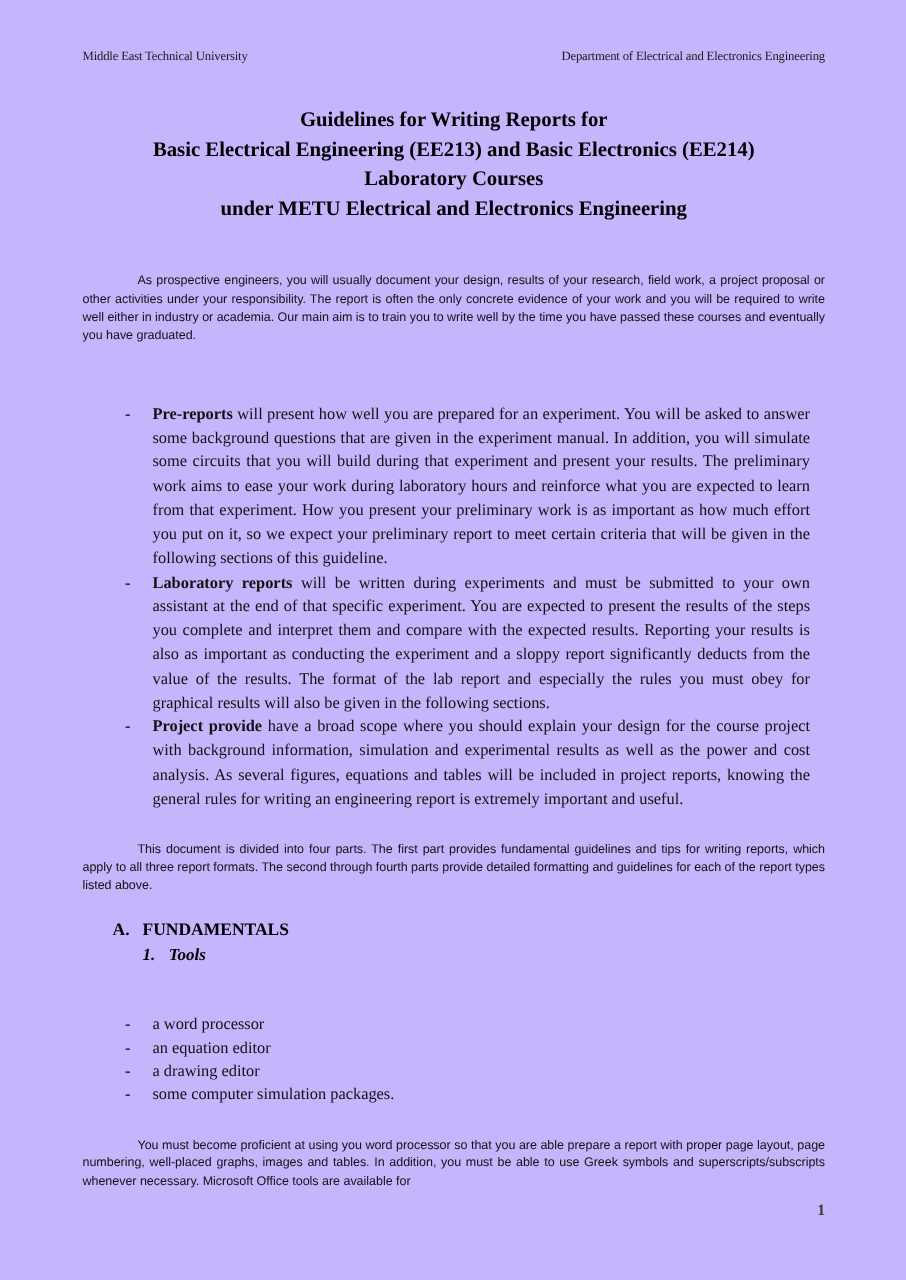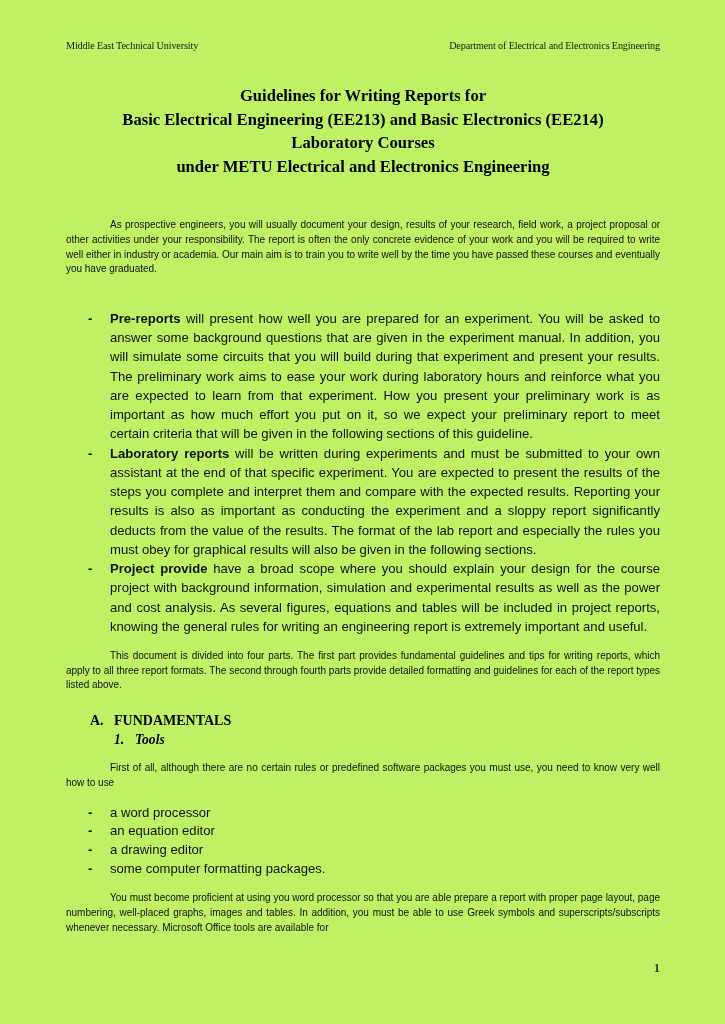--- a/index.html
+++ b/index.html
@@ -9,21 +9,21 @@
     background: #ffffff;
   }
   body {
     font-family: "Liberation Sans", sans-serif;
     color: #000000;
   }
   .page {
     position: relative;
     width: 725px;
     height: 1024px;
-    background: #bef264;
+    background: #c4b5fd;
     overflow: hidden;
     box-sizing: border-box;
   }
 
   
   .doc-header {
     position: absolute;
     top: 40px;
     left: 66px;
     right: 65px;
@@ -68,22 +68,23 @@
   }
   p.para.indent { text-indent: 44px; }
 
   .gap-xl { height: 40px; }
   .gap-l  { height: 19px; }
   .gap-m  { height: 13px; }
 
   
   ul.dashlist {
     list-style: none;
-    margin: 0;
+    margin: 12px;
     padding: 0;
+    font-family: Liberation Serif, serif;
   }
   ul.dashlist > li {
     position: relative;
     padding-left: 44px;
     font-size: 13.1px;
     line-height: 1.47;
     text-align: justify;
     color: #111;
     margin: 0;
   }
@@ -184,29 +185,28 @@
 
     <div class="h-a">
       <span class="lbl">A.</span><span>FUNDAMENTALS</span>
     </div>
     <div class="h-1">
       <span class="lbl">1.</span><span>Tools</span>
     </div>
 
     <div class="gap-m"></div>
 
-    <p class="para indent">First of all, although there are no certain rules or predefined software packages you must use, you need to know very well how to use</p>
 
     <div class="gap-m"></div>
 
     <ul class="dashlist tight">
       <li>a word processor</li>
       <li>an equation editor</li>
       <li>a drawing editor</li>
-      <li>some computer formatting packages.</li>
+      <li>some computer simulation packages.</li>
     </ul>
 
     <div class="gap-m"></div>
 
     <p class="para indent">You must become proficient at using you word processor so that you are able prepare a report with proper page layout, page numbering, well-placed graphs, images and tables. In addition, you must be able to use Greek symbols and superscripts/subscripts whenever necessary. Microsoft Office tools are available for</p>
 
   </div>
 
   <div class="page-number">1</div>
 

